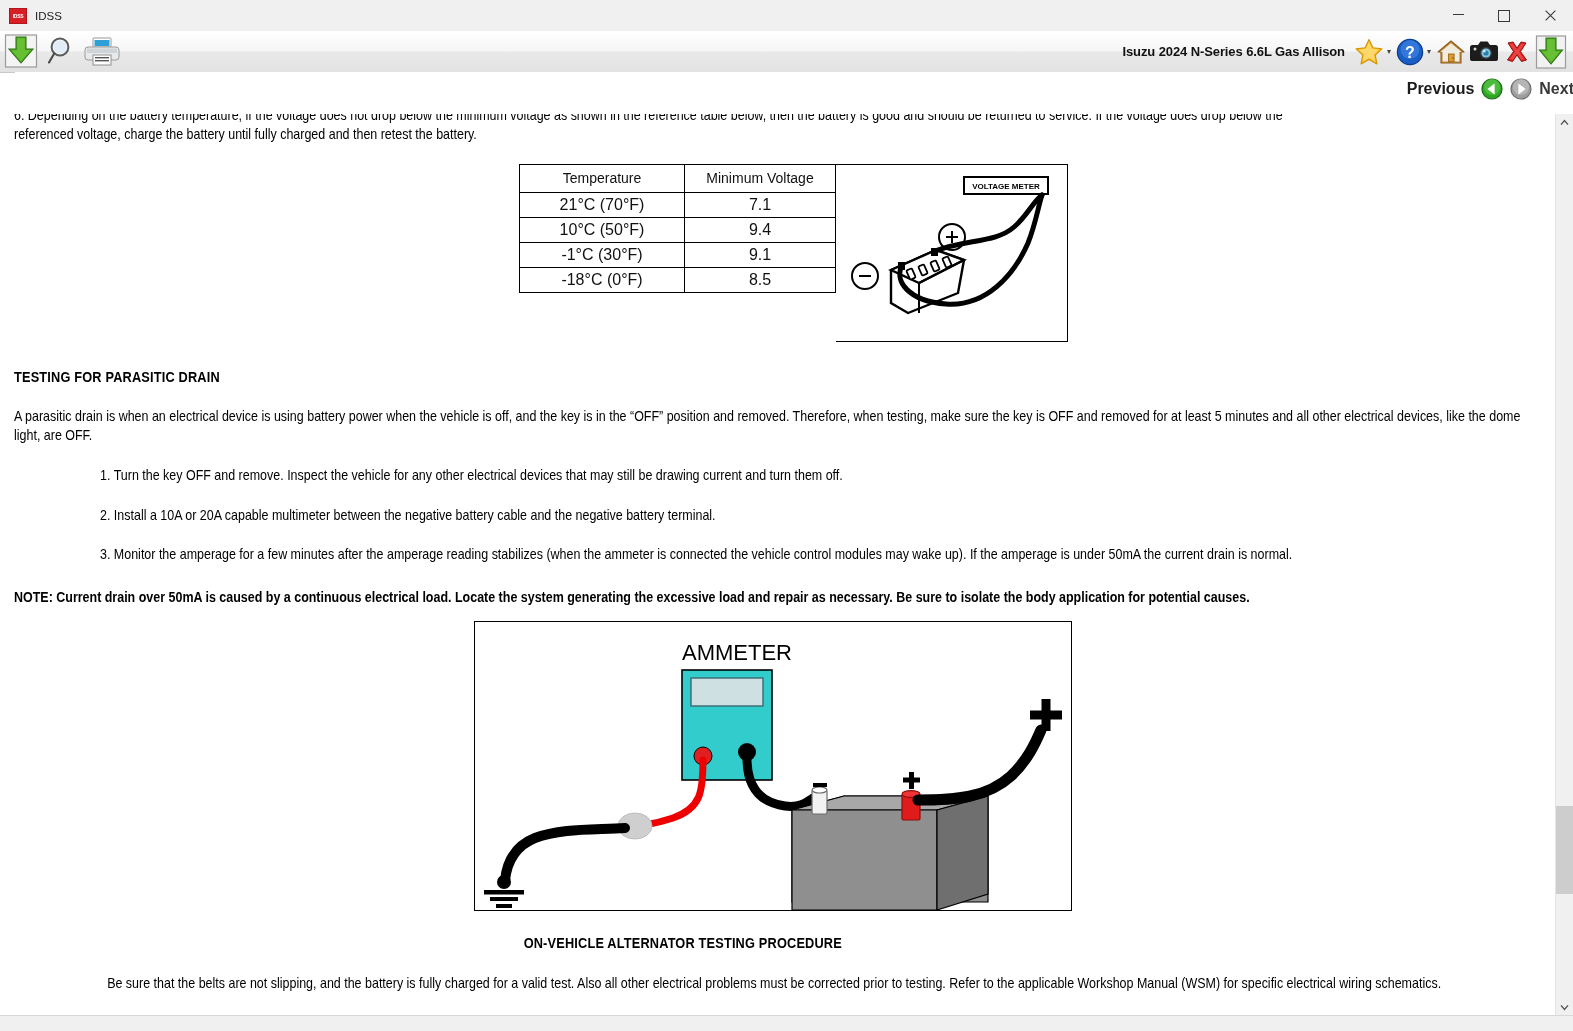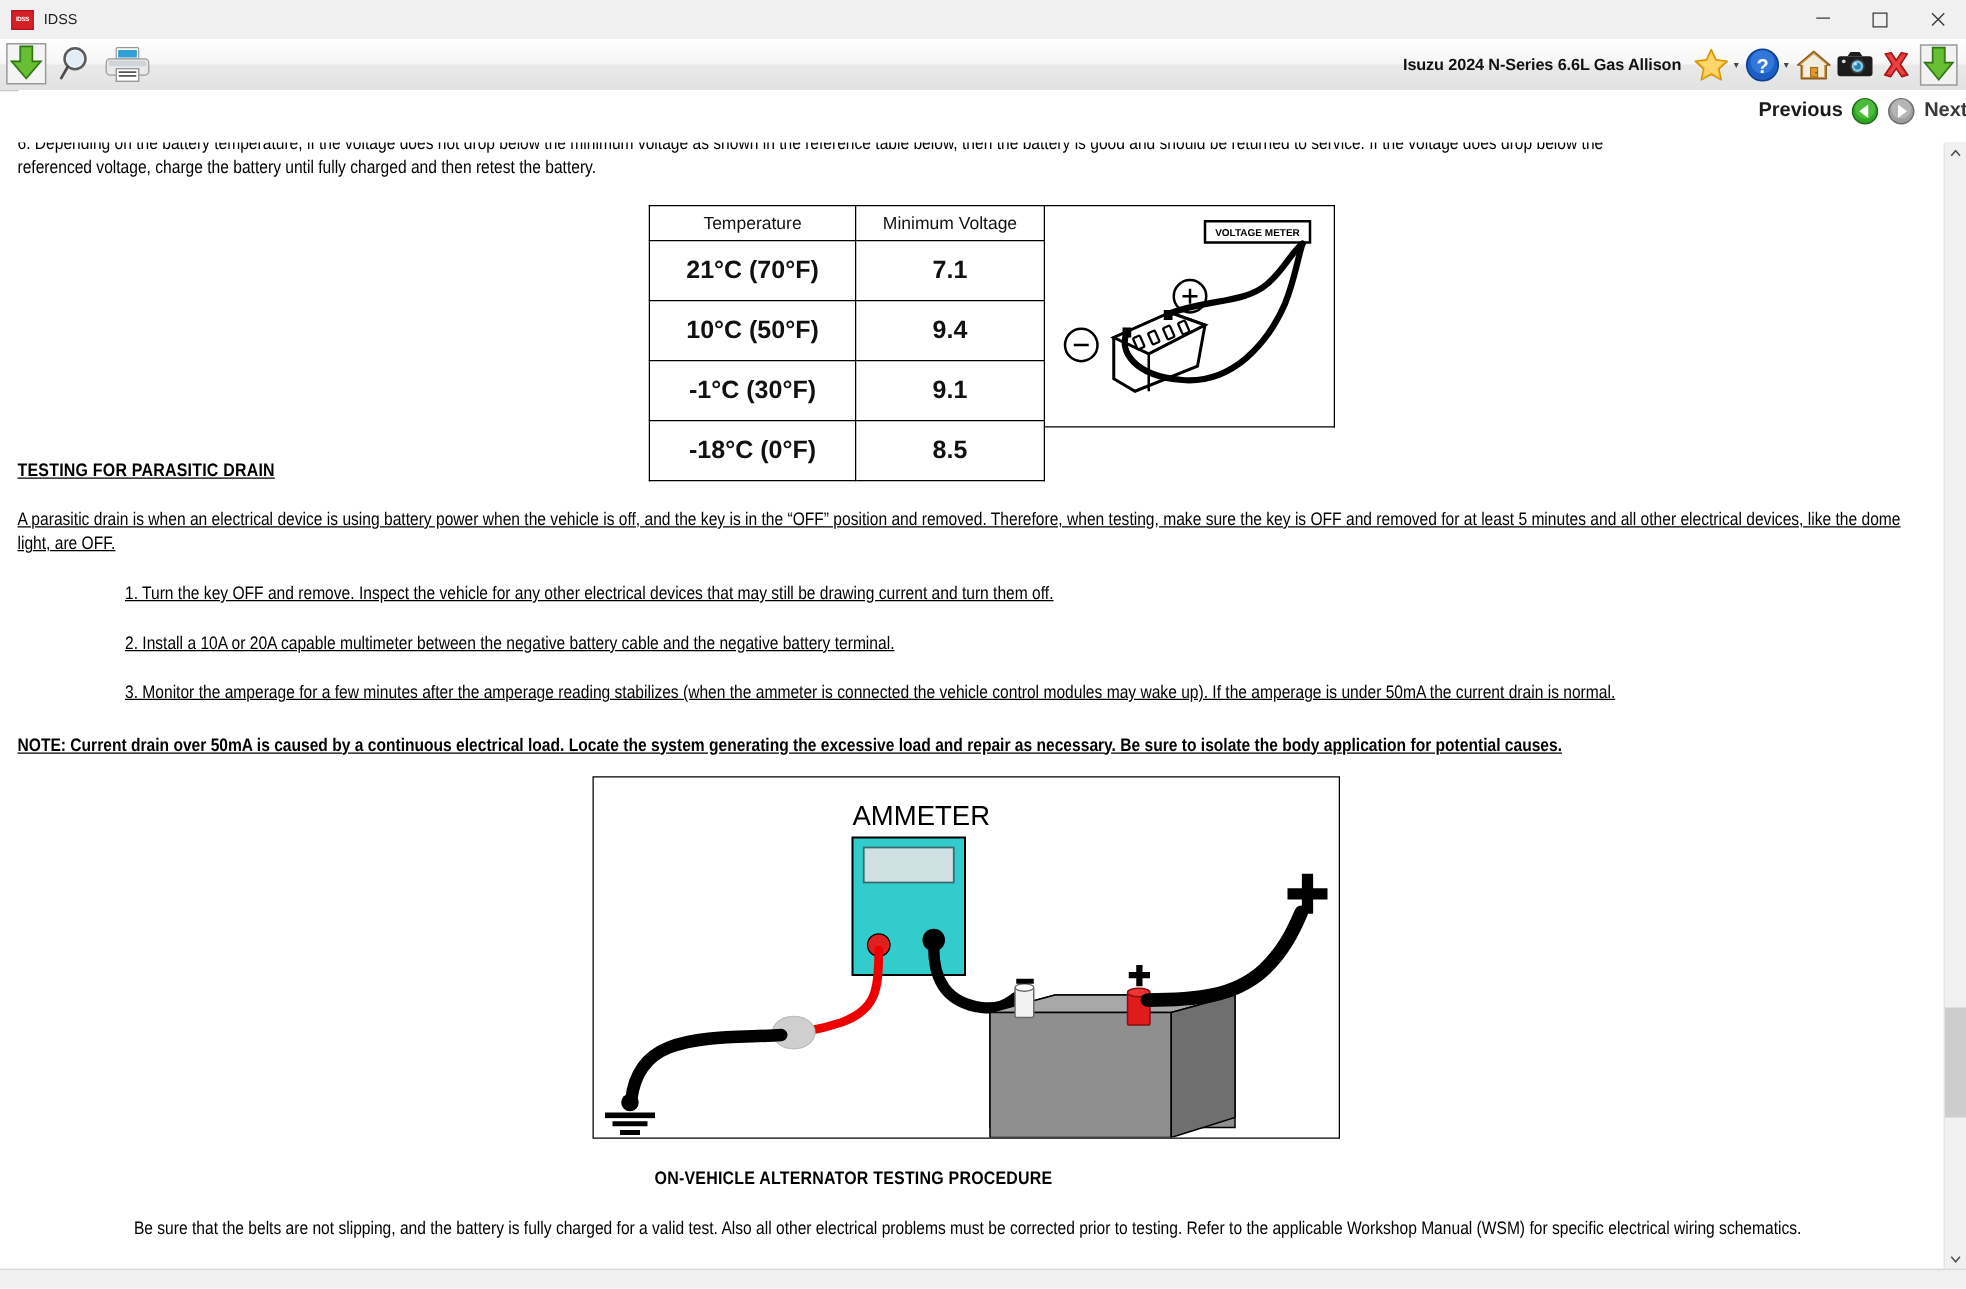--- a/index.html
+++ b/index.html
@@ -76,24 +76,23 @@
     transform:scaleX(0.88);transform-origin:left center;
     letter-spacing:0.2px;
   }
   .bold{font-weight:bold;}
   .li{margin-left:86px;}
 
   
   .fig1{position:absolute;left:519px;top:50px;display:flex;align-items:flex-start;}
   table.vt{border-collapse:collapse;background:#fff;}
   table.vt td,table.vt th{
-    border:1px solid #000;font-size:20px;color:#111;text-align:center;
+    border:1px solid #000;font-size:16px;color:#111;text-align:center;
     font-family:"Liberation Sans", sans-serif;
-    padding:12px 4px;
-    font-weight:bold;
+    padding:2px 4px;
   }
   table.vt th{font-weight:normal;font-size:14px;line-height:15px;padding:6px 10px;}
   table.vt td{height:20px;}
   table.vt .c1{width:144px;}
   table.vt .c2{width:130px;}
   .bat-box{
     width:232px;height:178px;border:1px solid #000;border-left:none;
     background:#fff;position:relative;box-sizing:border-box;
   }
 
@@ -316,21 +315,21 @@
               <rect x="62" y="97" width="7" height="8" fill="#000"></rect>
               <rect x="95" y="83" width="7" height="8" fill="#000"></rect>
             </g>
 
             <path d="M99 86 C 130 74, 160 78, 178 62 C 192 50, 196 38, 206 30" fill="none" stroke="#000" stroke-width="5" stroke-linecap="round"></path>
             <path d="M66 100 C 58 116, 72 136, 110 139 C 150 142, 178 110, 192 78 C 200 58, 202 42, 206 30" fill="none" stroke="#000" stroke-width="5" stroke-linecap="round"></path>
           </svg>
         </div>
       </div>
 
-      <div style="position:absolute;left:14px;top:255px;width:1520px;text-decoration:underline;">
+      <div style="position:absolute;left:14px;top:255px;width:1520px;">
         <div class="heading">TESTING FOR PARASITIC DRAIN</div>
         <div class="para" style="margin-top:22px;">A parasitic drain is when an electrical device is using battery power when the vehicle is off, and the key is in the “OFF” position and removed. Therefore, when testing, make sure the key is OFF and removed for at least 5 minutes and all other electrical devices, like the dome light, are OFF.</div>
         <div class="para li" style="margin-top:22px;">1. Turn the key OFF and remove. Inspect the vehicle for any other electrical devices that may still be drawing current and turn them off.</div>
         <div class="para li" style="margin-top:21px;">2. Install a 10A or 20A capable multimeter between the negative battery cable and the negative battery terminal.</div>
         <div class="para li" style="margin-top:21px;">3. Monitor the amperage for a few minutes after the amperage reading stabilizes (when the ammeter is connected the vehicle control modules may wake up). If the amperage is under 50mA the current drain is normal.</div>
         <div class="para bold" style="margin-top:24px;">NOTE: Current drain over 50mA is caused by a continuous electrical load. Locate the system generating the excessive load and repair as necessary. Be sure to isolate the body application for potential causes.</div>
       </div>
 
       <div class="fig2">
         <svg width="596" height="288" viewBox="0 0 596 288">

